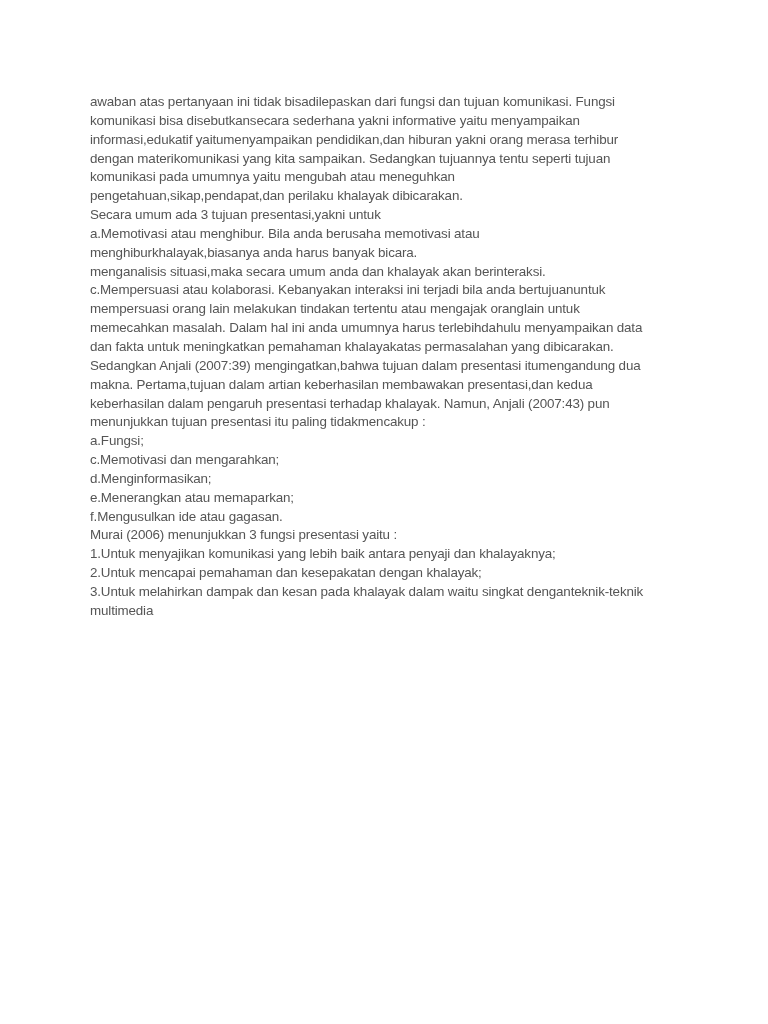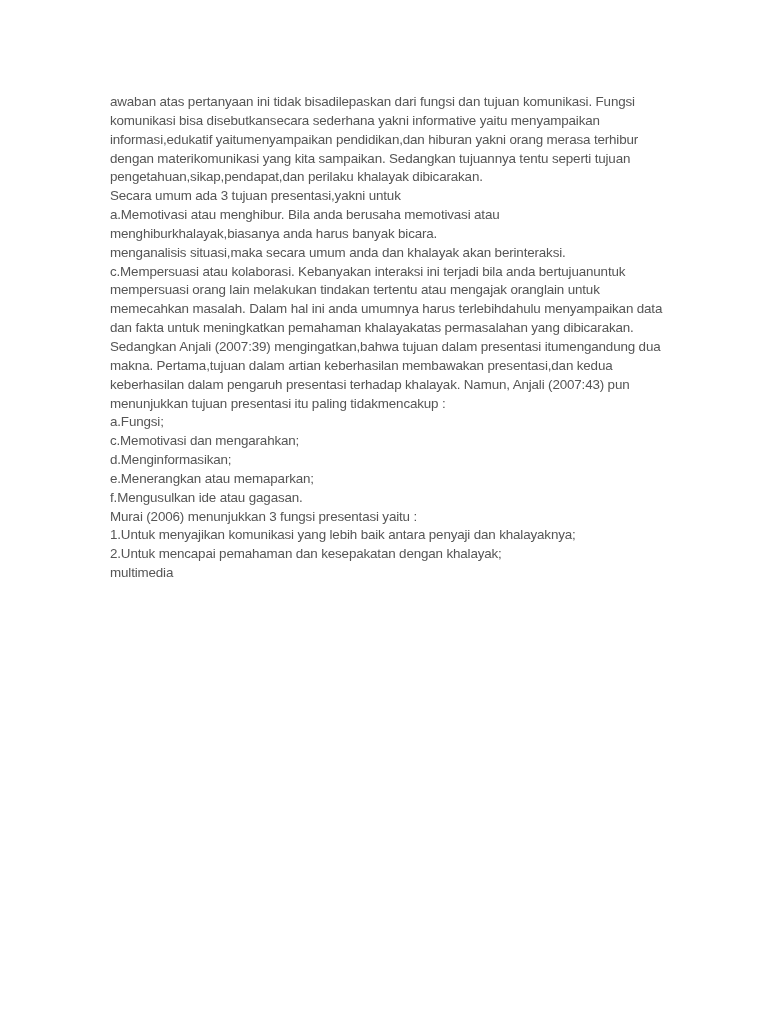--- a/index.html
+++ b/index.html
@@ -20,31 +20,31 @@
       width: 600px;
       font-family: "Liberation Sans", sans-serif;
       font-size: 13.4px;
       line-height: 18.85px;
       color: #555555;
       letter-spacing: -0.15px;
     }
     .line {
       display: block;
       white-space: pre;
-      margin-left: 20px;
     }
   </style>
 </head>
 <body>
 
 <div class="page">
   <span class="line">awaban atas pertanyaan ini tidak bisadilepaskan dari fungsi dan tujuan komunikasi. Fungsi</span>
   <span class="line">komunikasi bisa disebutkansecara sederhana yakni informative yaitu menyampaikan</span>
   <span class="line">informasi,edukatif yaitumenyampaikan pendidikan,dan hiburan yakni orang merasa terhibur</span>
   <span class="line">dengan materikomunikasi yang kita sampaikan. Sedangkan tujuannya tentu seperti tujuan</span>
+  <span class="line">komunikasi pada umumnya yaitu mengubah atau meneguhkan</span>
   <span class="line">pengetahuan,sikap,pendapat,dan perilaku khalayak dibicarakan.</span>
   <span class="line">Secara umum ada 3 tujuan presentasi,yakni untuk</span>
   <span class="line">a.Memotivasi atau menghibur. Bila anda berusaha memotivasi atau</span>
   <span class="line">menghiburkhalayak,biasanya anda harus banyak bicara.</span>
   <span class="line">menganalisis situasi,maka secara umum anda dan khalayak akan berinteraksi.</span>
   <span class="line">c.Mempersuasi atau kolaborasi. Kebanyakan interaksi ini terjadi bila anda bertujuanuntuk</span>
   <span class="line">mempersuasi orang lain melakukan tindakan tertentu atau mengajak oranglain untuk</span>
   <span class="line">memecahkan masalah. Dalam hal ini anda umumnya harus terlebihdahulu menyampaikan data</span>
   <span class="line">dan fakta untuk meningkatkan pemahaman khalayakatas permasalahan yang dibicarakan.</span>
   <span class="line">Sedangkan Anjali (2007:39) mengingatkan,bahwa tujuan dalam presentasi itumengandung dua</span>
@@ -52,14 +52,15 @@
   <span class="line">keberhasilan dalam pengaruh presentasi terhadap khalayak. Namun, Anjali (2007:43) pun</span>
   <span class="line">menunjukkan tujuan presentasi itu paling tidakmencakup :</span>
   <span class="line">a.Fungsi;</span>
   <span class="line">c.Memotivasi dan mengarahkan;</span>
   <span class="line">d.Menginformasikan;</span>
   <span class="line">e.Menerangkan atau memaparkan;</span>
   <span class="line">f.Mengusulkan ide atau gagasan.</span>
   <span class="line">Murai (2006) menunjukkan 3 fungsi presentasi yaitu :</span>
   <span class="line">1.Untuk menyajikan komunikasi yang lebih baik antara penyaji dan khalayaknya;</span>
   <span class="line">2.Untuk mencapai pemahaman dan kesepakatan dengan khalayak;</span>
+  <span class="line">3.Untuk melahirkan dampak dan kesan pada khalayak dalam waitu singkat denganteknik-teknik</span>
   <span class="line">multimedia</span>
 </div>
 
 </body></html>

